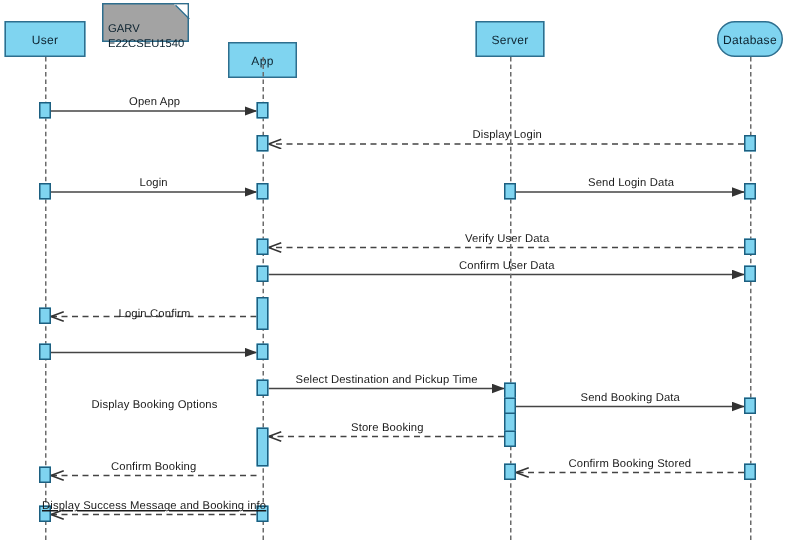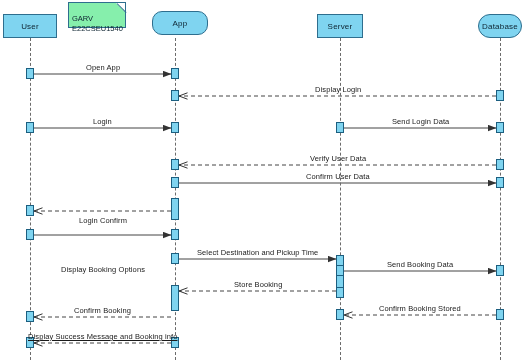--- a/index.html
+++ b/index.html
@@ -51,21 +51,21 @@
     position: absolute;
     font-size: 7.5px;
     color: #1a1a1a;
     white-space: nowrap;
     text-align: center;
     letter-spacing: 0.1px;
   }
   .note {
     position: absolute;
     box-sizing: border-box;
-    background: #86efac;
+    background: #a3a3a3;
     border: 1px solid #2E6E8E;
     font-size: 7.5px;
     line-height: 1.25;
     padding: 2px 3px;
     color: #0d2330;
     white-space: pre-line;
   }
   .note-fold {
     position: absolute;
     width: 0;
@@ -114,21 +114,21 @@
       <line x1="336" y1="291" x2="179" y2="291" stroke="#444444" stroke-width="1" stroke-dasharray="4,3" marker-end="url(#arrow-open-l)"></line>
       <line x1="496" y1="315" x2="344" y2="315" stroke="#444444" stroke-width="1" stroke-dasharray="4,3" marker-end="url(#arrow-open-l)"></line>
       <line x1="171" y1="317" x2="34" y2="317" stroke="#444444" stroke-width="1" stroke-dasharray="4,3" marker-end="url(#arrow-open-l)"></line>
       <line x1="171" y1="343" x2="34" y2="343" stroke="#444444" stroke-width="1" stroke-dasharray="4,3" marker-end="url(#arrow-open-l)"></line>
     </svg>
   <div id="lifelines">
       <div class="lifeline-head" style="left: 3px; top: 14px; width: 54px; height: 24px;">
         <span>User</span>
       </div>
       <div class="lifeline-line" style="left: 30px; top: 38px; height: 322px;"></div>
-      <div class="lifeline-head" style="left: 152px; top: 11px; width: 56px; height: 24px; border-radius: 10px;">
+      <div class="lifeline-head" style="left: 152px; top: 28px; width: 46px; height: 24px;">
         <span>App</span>
       </div>
       <div class="lifeline-line" style="left: 175px; top: 38px; height: 322px;"></div>
       <div class="lifeline-head" style="left: 317px; top: 14px; width: 46px; height: 24px;">
         <span>Server</span>
       </div>
       <div class="lifeline-line" style="left: 340px; top: 38px; height: 322px;"></div>
       <div class="lifeline-head" style="left: 478px; top: 14px; width: 44px; height: 24px; border-radius: 12px;">
         <span>Database</span>
       </div>
@@ -163,21 +163,21 @@
       <div class="activation" style="left: 26px; top: 337px; height: 11px;"></div>
       <div class="activation" style="left: 171px; top: 337px; height: 11px;"></div>
     </div>
   <div id="labels">
       <div class="msg-label" style="left: 86px; top: 63px; width: auto; text-align: left;">Open App</div>
       <div class="msg-label" style="left: 315px; top: 85px; width: auto; text-align: left;">Display Login</div>
       <div class="msg-label" style="left: 93px; top: 117px; width: auto; text-align: left;">Login</div>
       <div class="msg-label" style="left: 392px; top: 117px; width: auto; text-align: left;">Send Login Data</div>
       <div class="msg-label" style="left: 310px; top: 154px; width: auto; text-align: left;">Verify User Data</div>
       <div class="msg-label" style="left: 306px; top: 172px; width: auto; text-align: center;">Confirm User Data</div>
-      <div class="msg-label" style="left: 79px; top: 216px; width: auto; text-align: left;">Login Confirm</div>
+      <div class="msg-label" style="left: 79px; top: 204px; width: auto; text-align: left;">Login Confirm</div>
       <div class="msg-label" style="left: 61px; top: 224px; width: auto; text-align: left; margin-top: 41px;">Display Booking Options</div>
       <div class="msg-label" style="left: 197px; top: 248px; width: auto; text-align: left;">Select Destination and Pickup Time</div>
       <div class="msg-label" style="left: 387px; top: 260px; width: auto; text-align: center;">Send Booking Data</div>
       <div class="msg-label" style="left: 234px; top: 280px; width: auto; text-align: left;">Store Booking</div>
       <div class="msg-label" style="left: 379px; top: 304px; width: auto; text-align: left;">Confirm Booking Stored</div>
       <div class="msg-label" style="left: 74px; top: 306px; width: auto; text-align: left;">Confirm Booking</div>
       <div class="msg-label" style="left: 28px; top: 332px; width: auto; text-align: left; text-decoration: underline;">Display Success Message and Booking info</div>
     </div>
 
   <div class="note" id="note-box" style="left: 68px; top: 2px; width: 58px; height: 26px;">

